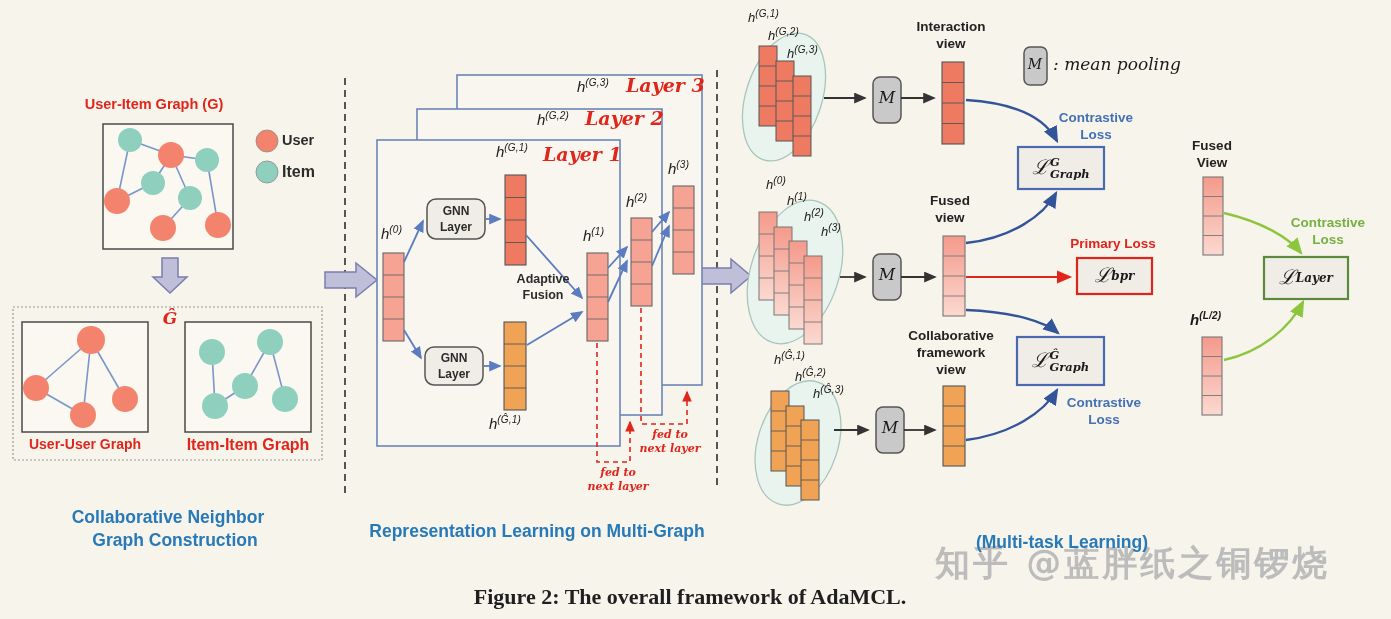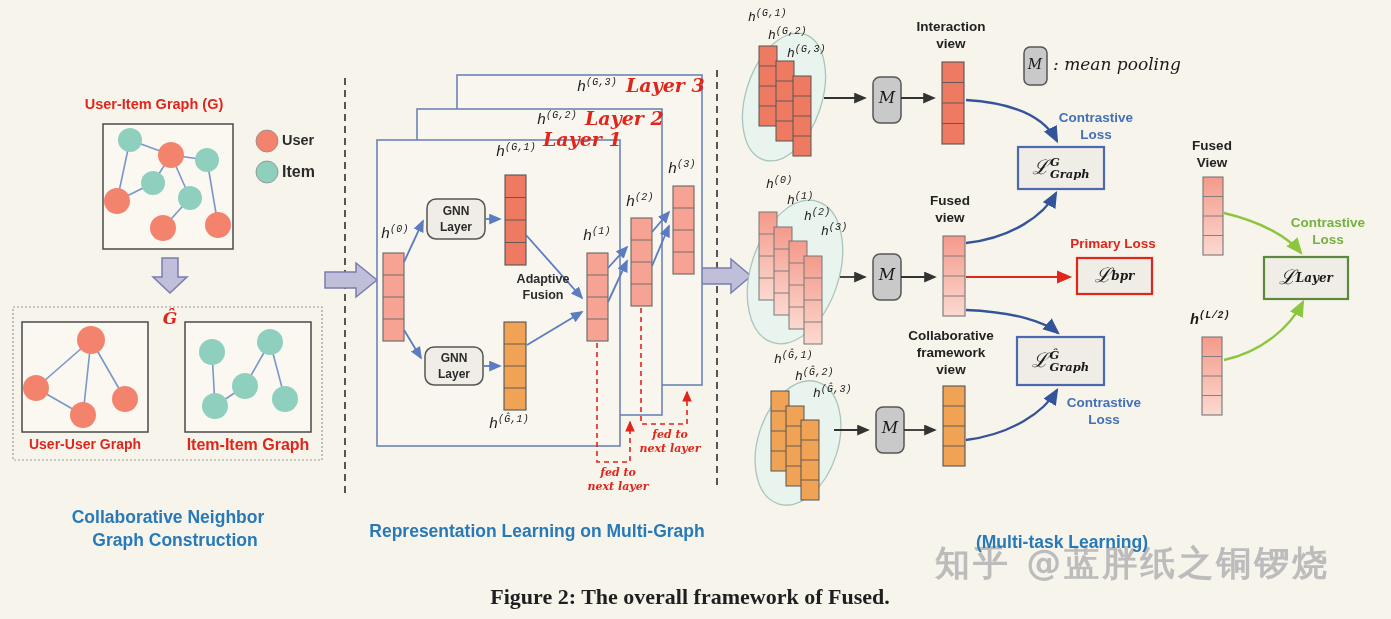--- a/index.html
+++ b/index.html
@@ -6,21 +6,21 @@
   #stage{position:relative;width:1391px;height:619px;background:#F7F4EC;
          font-family:"Liberation Sans",sans-serif;overflow:hidden;}
   #diagram-svg{position:absolute;left:0;top:0;}
   .lbl{position:absolute;white-space:nowrap;line-height:1.18;color:#2b2b2b;}
   .ctr{transform:translateX(-50%);text-align:center;}
   .b{font-weight:bold;}
   .sb{font-weight:600;}
   .red{color:#E0251B;}
   .nvy{color:#4470B5;}
   .grn{color:#76B043;}
-  .math{font-family:Liberation Mono, monospace;font-style:italic;font-size:15px;color:#1a1a1a;}
+  .math{font-family:Liberation Sans, sans-serif;font-style:italic;font-size:15px;color:#1a1a1a;}
   .math sup{font-size:10px;letter-spacing:0.2px;}
   .math.bmath{font-weight:bold;}
   .layerlbl{font-family:"DejaVu Serif",serif;font-style:italic;font-weight:bold;
             font-size:19px;color:#E0251B;}
   .loss{font-family:"DejaVu Serif",serif;font-style:italic;font-size:20px;color:#1a1a1a;
         display:flex;align-items:center;justify-content:center;}
   .loss .supsub{display:inline-flex;flex-direction:column;font-size:11.5px;line-height:1.05;
                 margin-left:1px;font-weight:bold;}
   .loss sub{font-size:12px;font-weight:bold;}
   .fed{font-family:"DejaVu Serif",serif;font-style:italic;font-weight:bold;
@@ -265,21 +265,21 @@
 <div class="lbl ctr red b" style="left:85px;top:436px;font-size:14px">User-User Graph</div>
 <div class="lbl ctr red b" style="left:248px;top:436px;font-size:16px">Item-Item Graph</div>
 <div class="lbl ctr cap" style="left:168px;top:507px">Collaborative Neighbor</div>
 <div class="lbl ctr cap" style="left:175px;top:530px">Graph Construction</div>
 
 <div class="lbl math" style="left:577px;top:77px"><span>h</span><sup>(G,3)</sup></div>
 <div class="lbl layerlbl" style="left:626px;top:74px">Layer 3</div>
 <div class="lbl math" style="left:537px;top:110px"><span>h</span><sup>(G,2)</sup></div>
 <div class="lbl layerlbl" style="left:585px;top:107px">Layer 2</div>
 <div class="lbl math" style="left:496px;top:142px"><span>h</span><sup>(G,1)</sup></div>
-<div class="lbl layerlbl" style="left:543px;top:128px">Layer 1</div>
+<div class="lbl layerlbl" style="left:543px;top:143px">Layer 1</div>
 <div class="lbl math" style="left:381px;top:224px"><span>h</span><sup>(0)</sup></div>
 <div class="lbl ctr sb" style="left:456px;top:204px;font-size:12px;line-height:1.3">
       <div>GNN</div>
       <div>Layer</div>
     </div>
 <div class="lbl ctr sb" style="left:454px;top:351px;font-size:12px;line-height:1.3">
       <div>GNN</div>
       <div>Layer</div>
     </div>
 <div class="lbl ctr sb" style="left:543px;top:271px;font-size:12.5px;line-height:1.3">
@@ -370,15 +370,15 @@
 <div class="lbl loss" style="left:1264px;top:257px;width:84px;height:42px">
   <span>ℒ</span>
       <sub>Layer</sub>
 </div>
 
 <div class="lbl math bmath" style="left:1190px;top:310px"><span>h</span><sup>(L/2)</sup></div>
 
 <div class="lbl wm" style="left:935px;top:543px">知乎 @蓝胖纸之铜锣烧</div>
 
 <div class="lbl ctr cap" style="left:1062px;top:532px">(Multi-task Learning)</div>
-<div class="lbl ctr figcap" style="left:690px;top:584px">Figure 2: The overall framework of Fused.</div>
+<div class="lbl ctr figcap" style="left:690px;top:584px">Figure 2: The overall framework of AdaMCL.</div>
 
 </div>
 
 </body></html>

